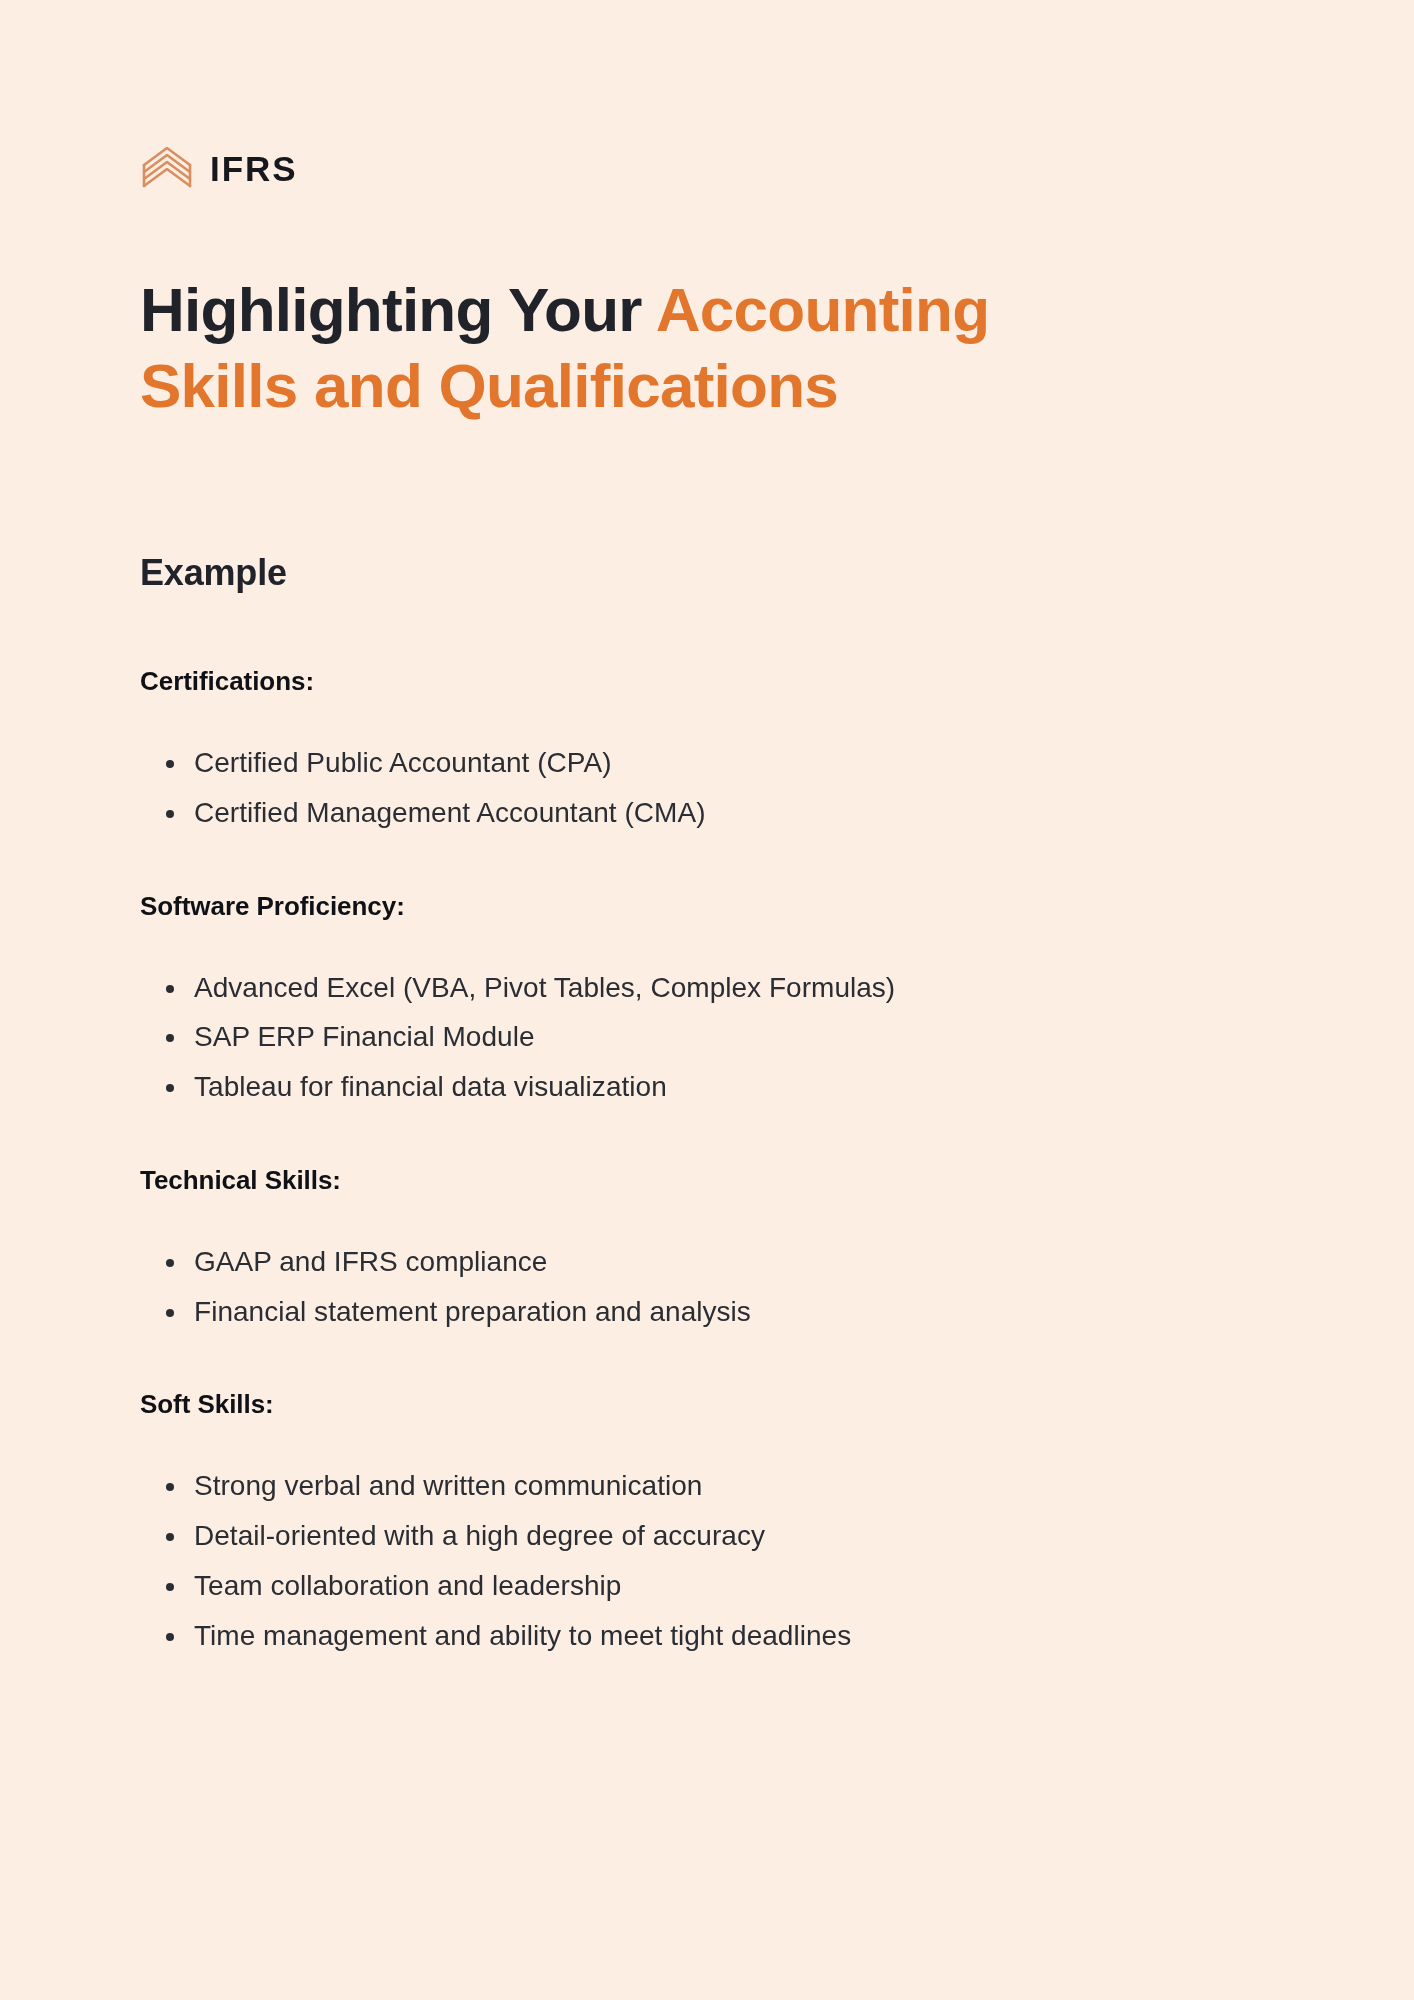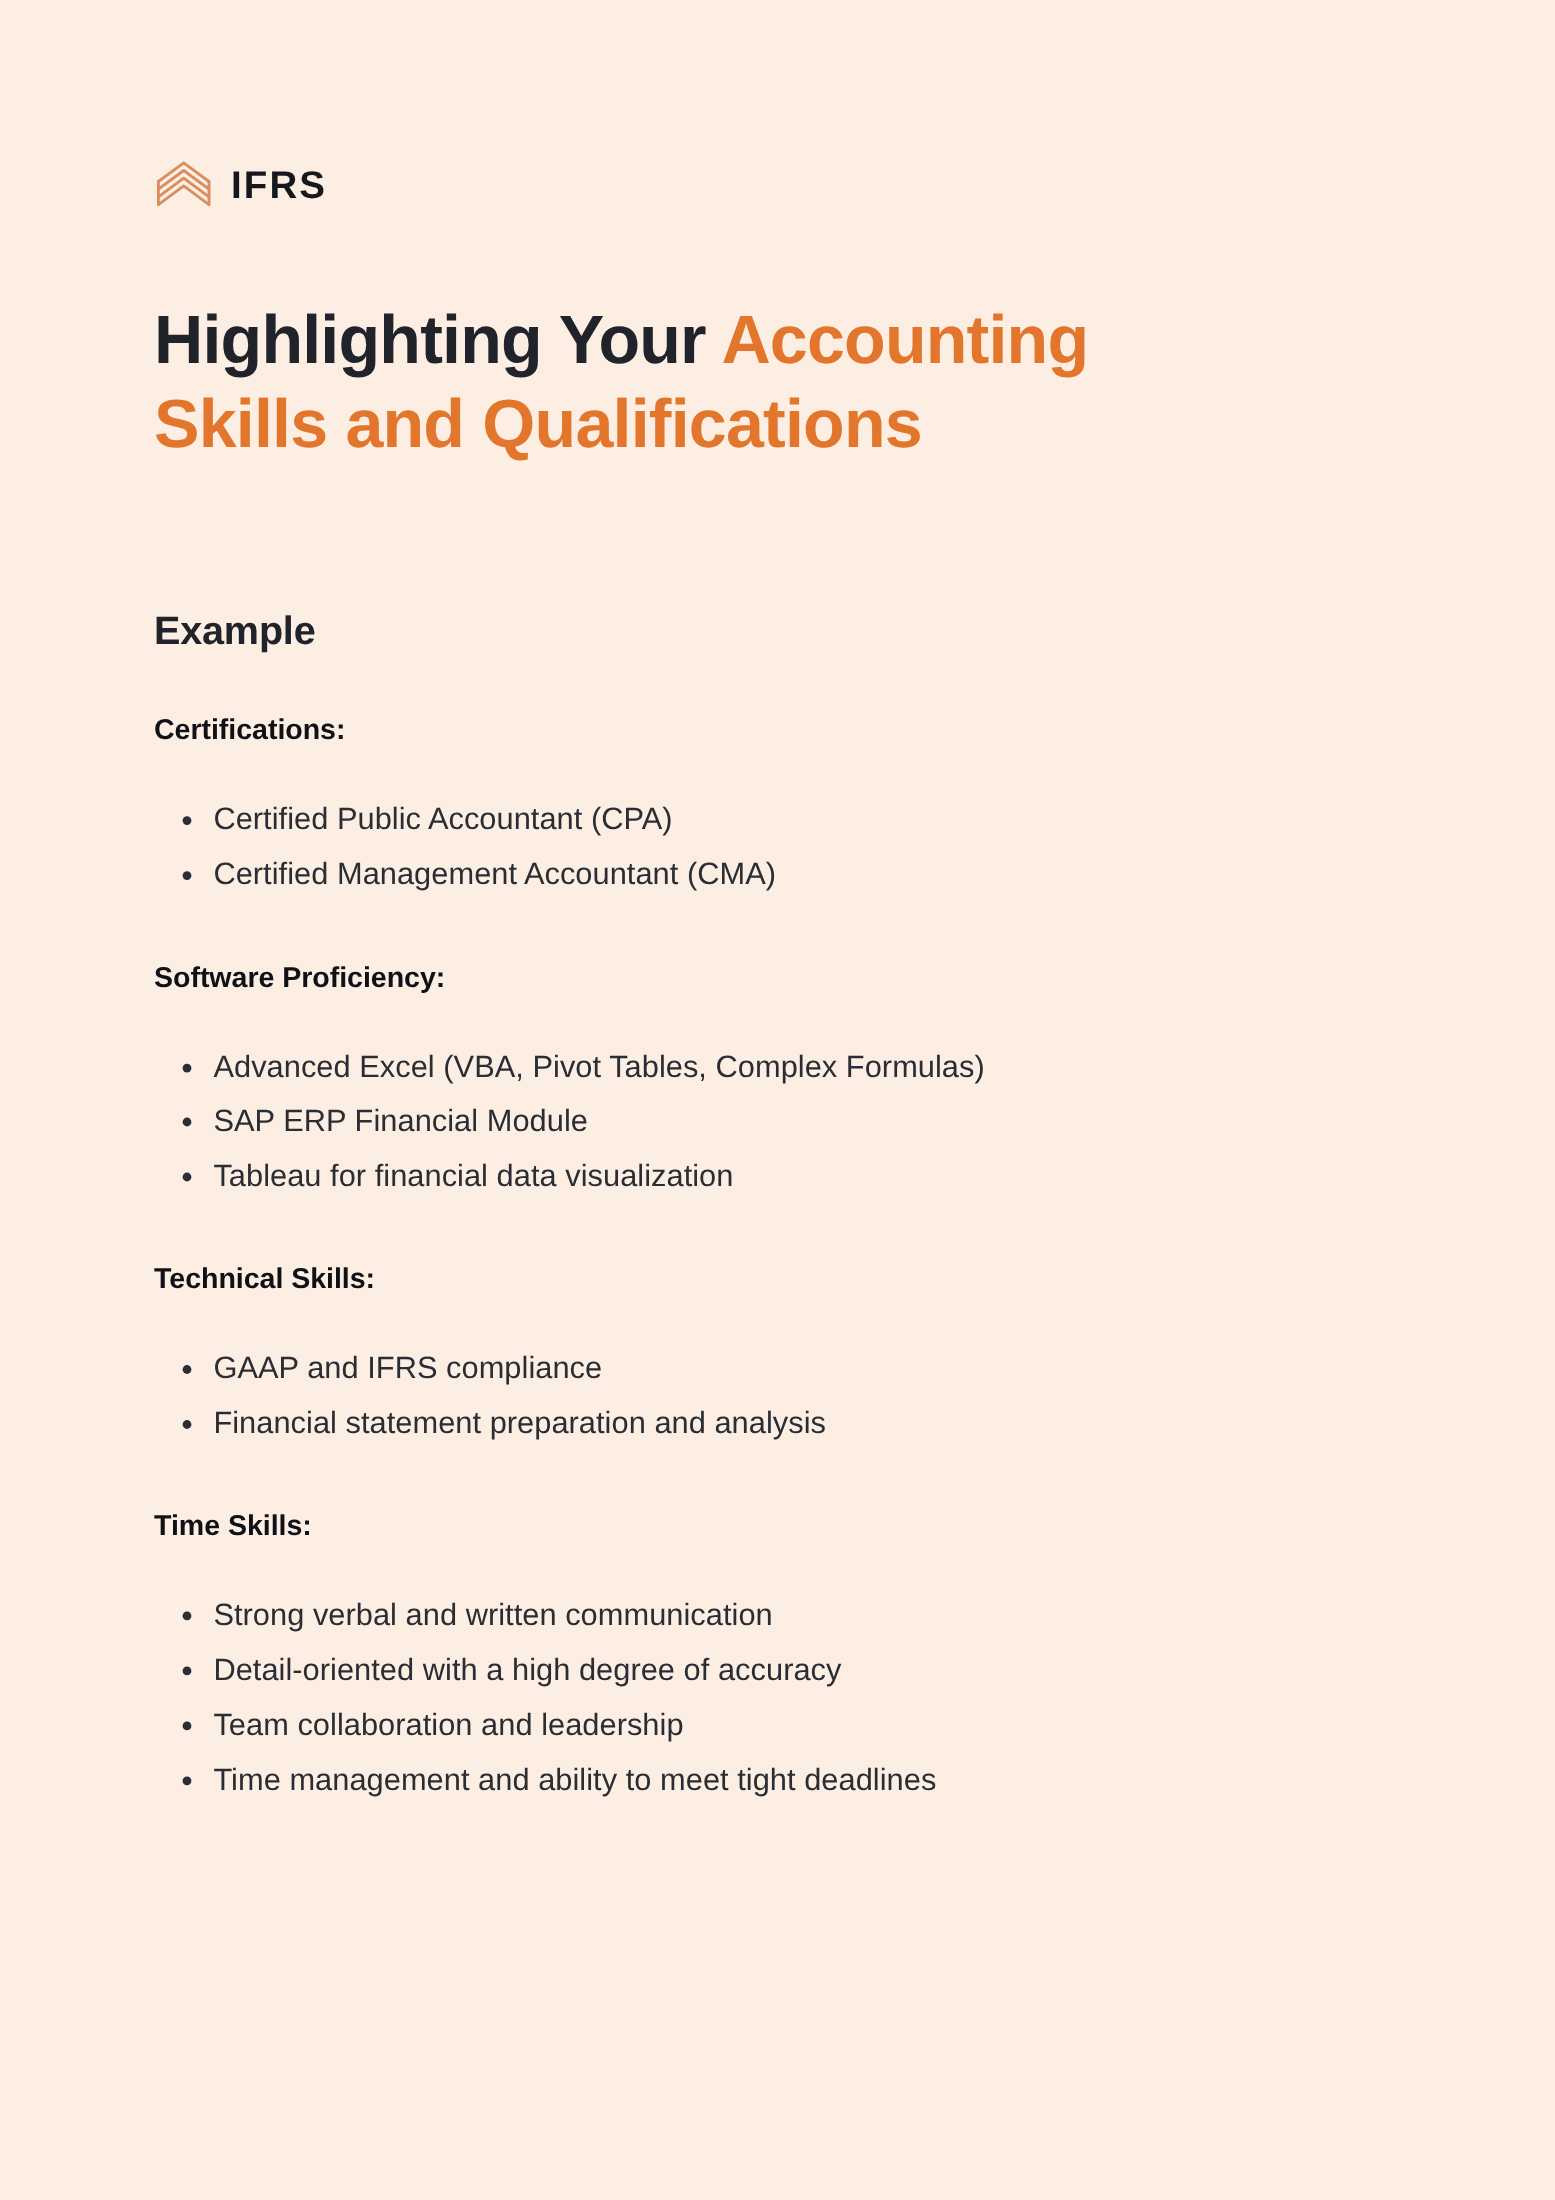--- a/index.html
+++ b/index.html
@@ -71,21 +71,21 @@
     font-size: 36px;
     font-weight: 700;
     letter-spacing: -0.005em;
     color: #20232A;
   }
 
   
   .content {
     position: absolute;
     left: 140px;
-    top: 648px;
+    top: 666px;
     width: 1150px;
   }
 
   .section { margin-bottom: 0; }
 
   .section-heading {
     font-size: 26px;
     font-weight: 700;
     color: #0F1116;
     letter-spacing: -0.002em;
@@ -172,21 +172,21 @@
 
     <div class="section">
       <h3 class="section-heading">Technical Skills:</h3>
       <ul class="bullets">
         <li>GAAP and IFRS compliance</li>
         <li>Financial statement preparation and analysis</li>
       </ul>
     </div>
 
     <div class="section">
-      <h3 class="section-heading">Time Skills:</h3>
+      <h3 class="section-heading">Soft Skills:</h3>
       <ul class="bullets">
         <li>Strong verbal and written communication</li>
         <li>Detail-oriented with a high degree of accuracy</li>
         <li>Team collaboration and leadership</li>
         <li>Time management and ability to meet tight deadlines</li>
       </ul>
     </div>
 
   </div>
 </div>

